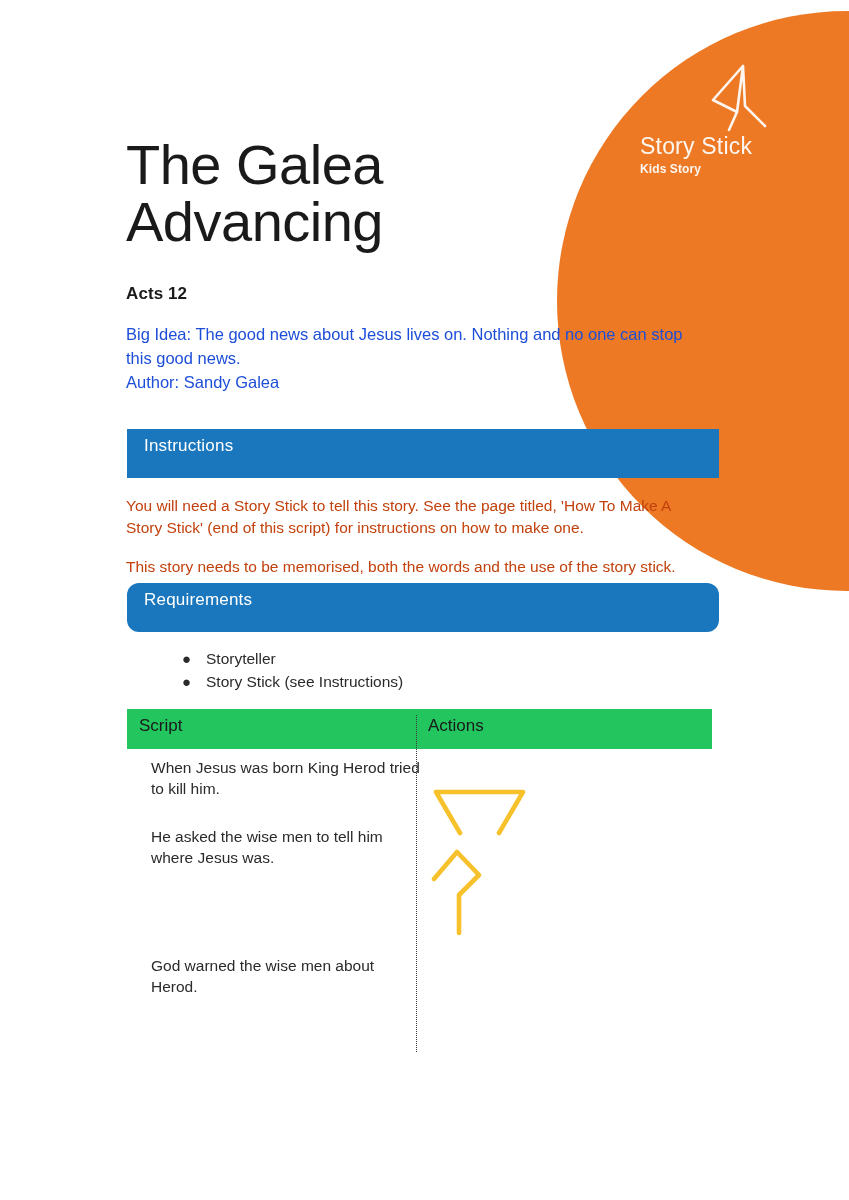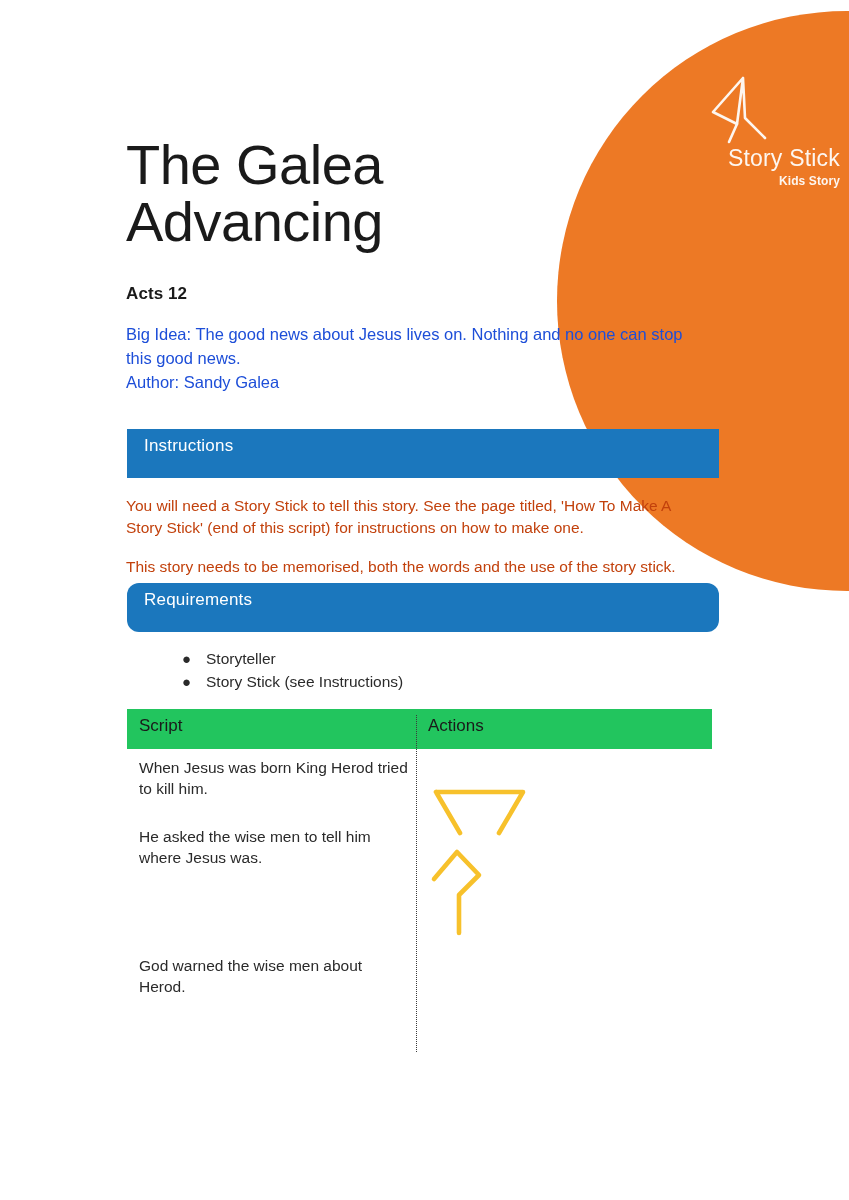--- a/index.html
+++ b/index.html
@@ -23,24 +23,24 @@
     top: 11px;
     left: 557px;
     width: 580px;
     height: 580px;
     border-radius: 50%;
     background: #ed7925;
     overflow: hidden;
   }
   .brand-lockup {
     position: absolute;
-    top: 72px;
+    top: 60px;
     left: 640px;
     width: 200px;
-    text-align: right;
+    text-align: left;
     pointer-events: none;
   }
   .brand-mark {
     display: block;
     margin: 0 auto 2px auto;
   }
   .brand-name {
     color: #fdf6f0;
     font-size: 23px;
     letter-spacing: 0.2px;
@@ -178,21 +178,21 @@
   .st-divider {
     position: absolute;
     left: 289px;
     top: -34px;
     width: 0;
     height: 337px;
     border-left: 1.4px dotted #3a3a3a;
   }
   .st-scriptcol {
     position: absolute;
-    left: 0;
+    left: 12px;
     top: 0;
     width: 282px;
     padding: 9px 0 0 12px;
     box-sizing: border-box;
     font-size: 15.5px;
     line-height: 1.33;
     color: #2a2a2a;
   }
   .st-line { margin: 0 0 0 0; }
   .gap-a { height: 28px; }

